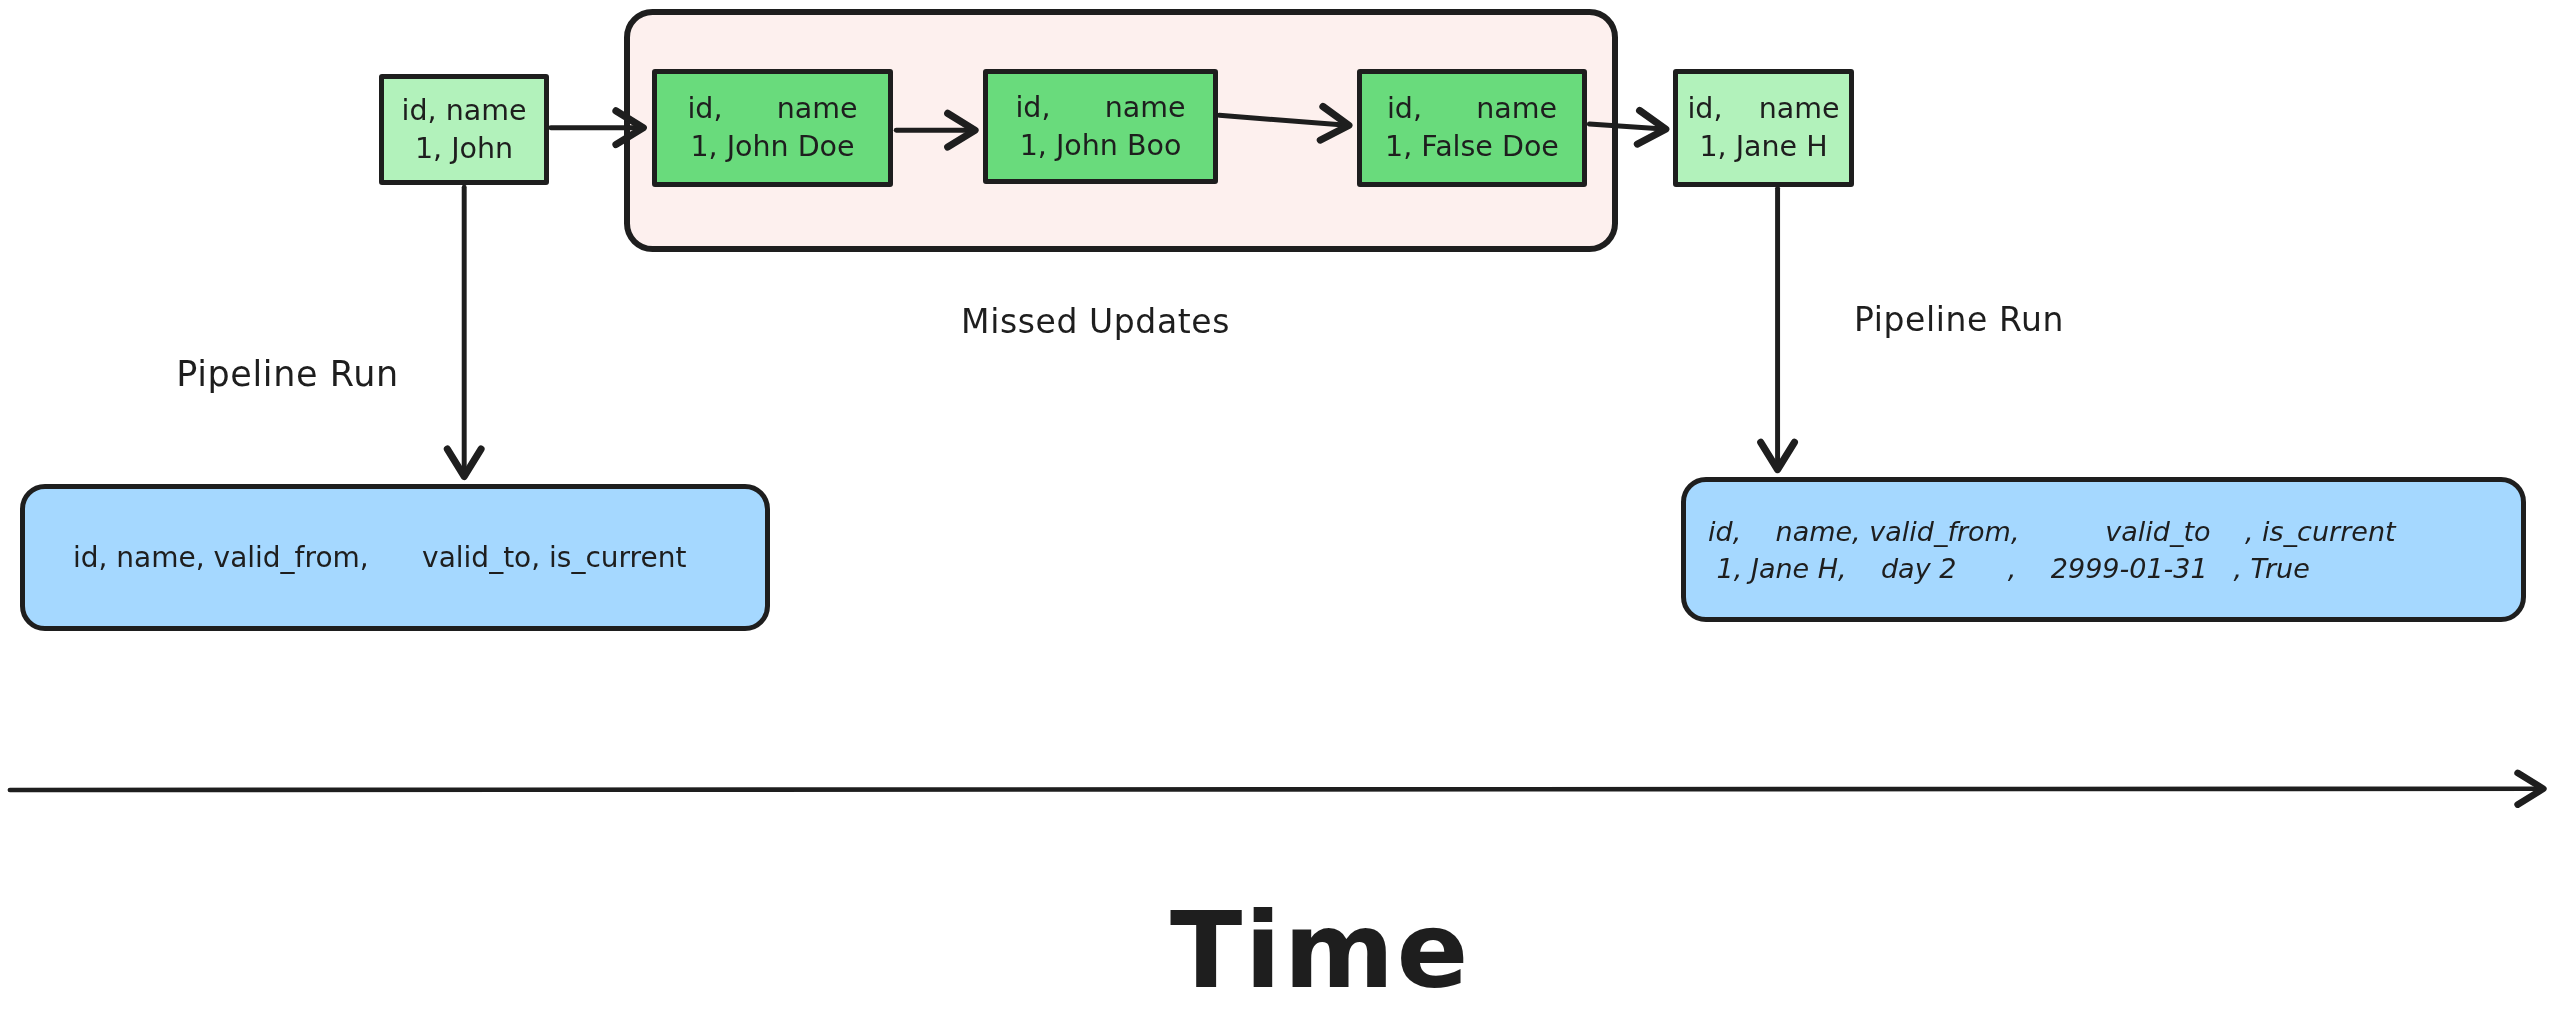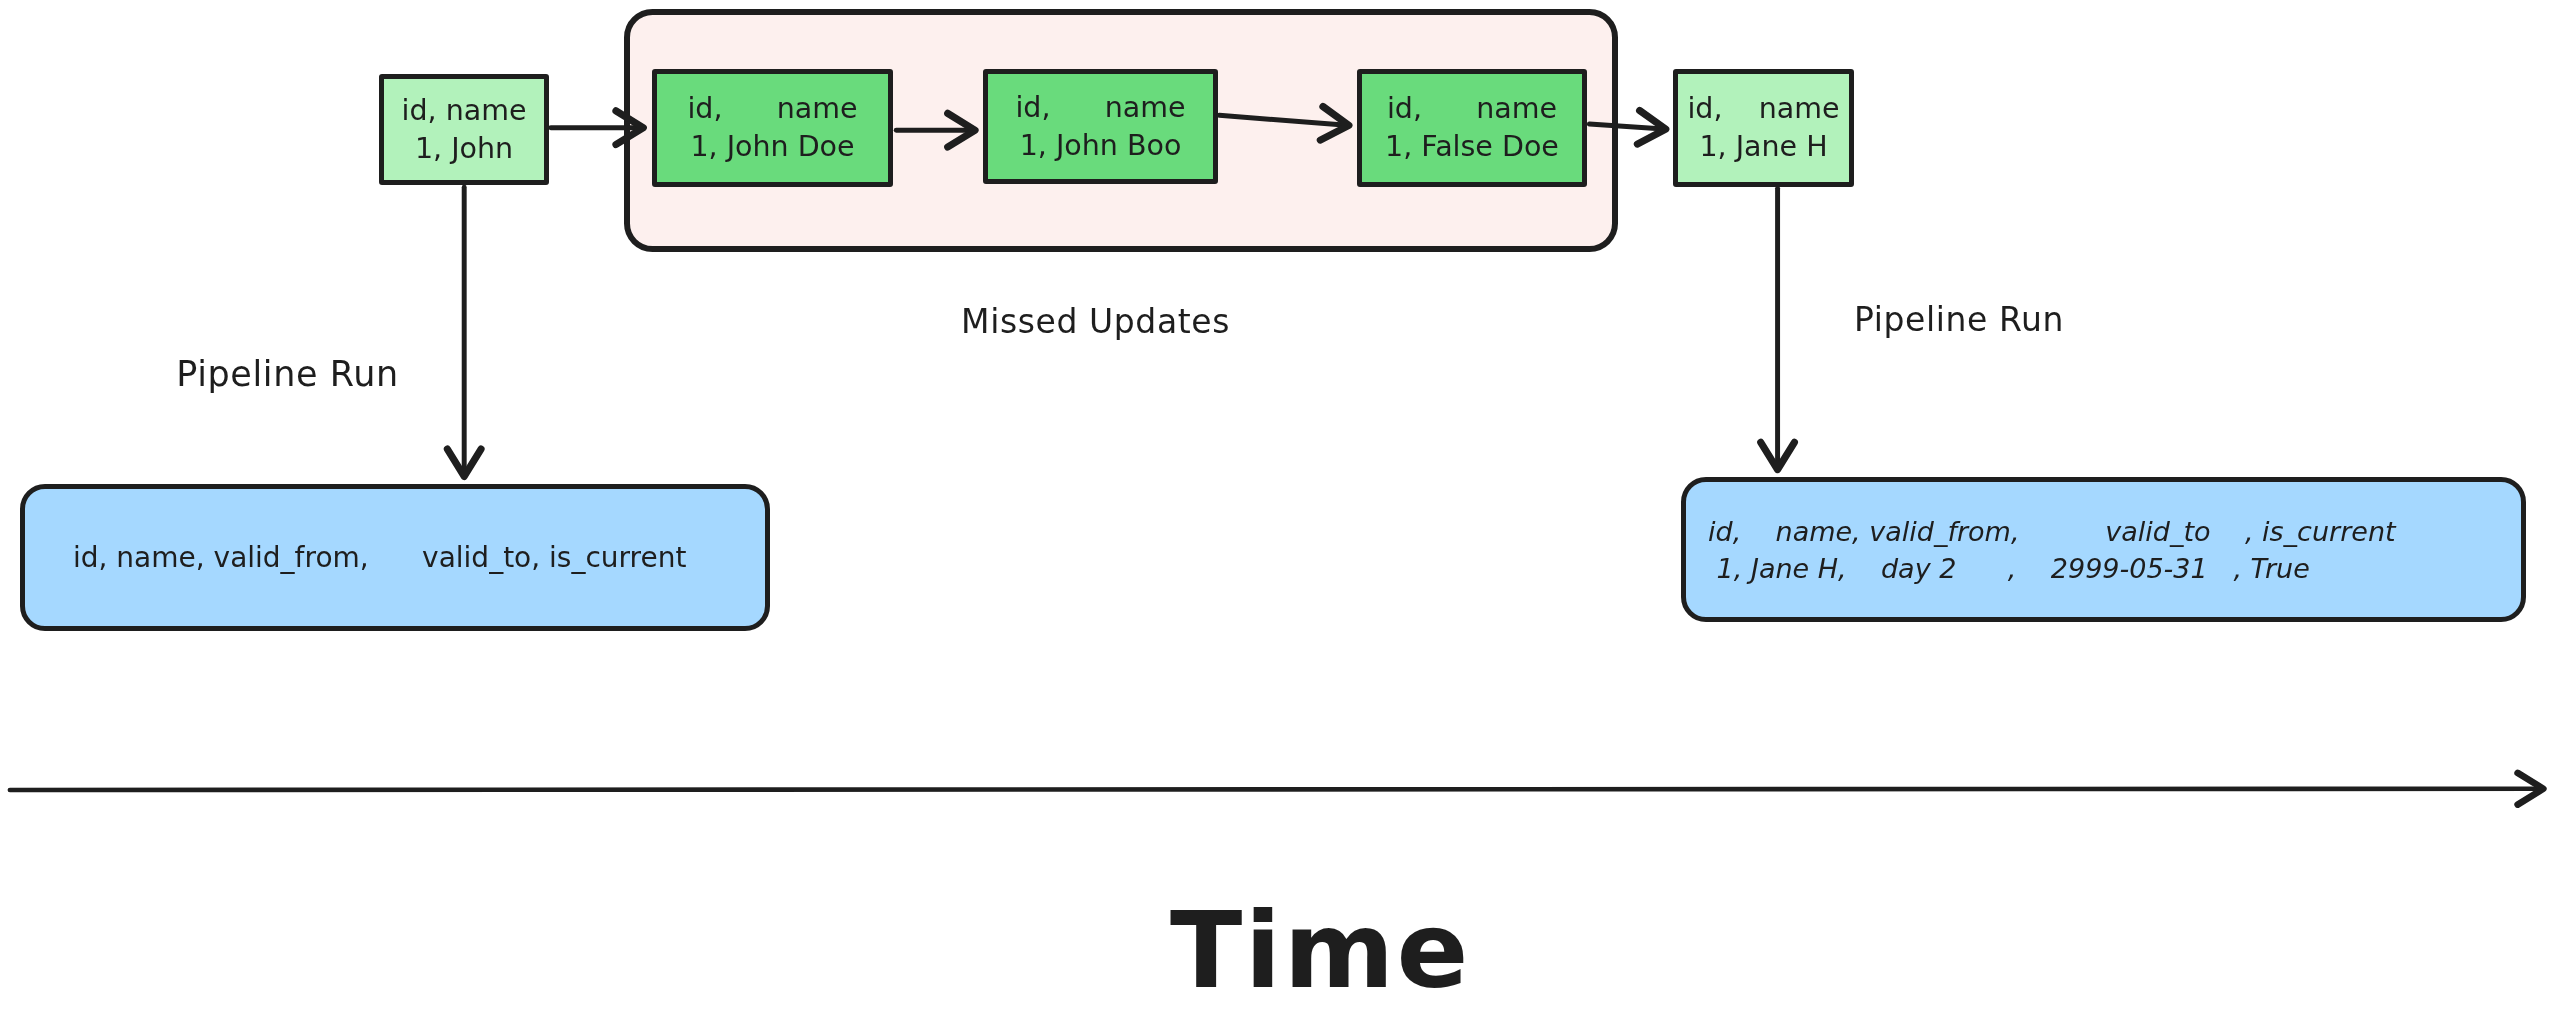--- a/index.html
+++ b/index.html
@@ -71,21 +71,21 @@
 <div class="label label-md" style="left:1826px;top:300px;width:266px;">Pipeline Run</div>
 
 <div class="label label-time" style="left:1144px;top:889px;width:353px;">Time</div>
 
 <div class="table-box" style="left:20px;top:484px;width:750px;height:147px;padding-left:48px;">
   <span class="pre">id, name, valid_from,      valid_to, is_current</span>
 </div>
 
 <div class="table-box" style="left:1681px;top:477px;width:845px;height:145px;padding-left:22px;font-size:27px;line-height:37px;font-style:italic;">
   <span class="pre">id,    name, valid_from,          valid_to    , is_current</span>
-  <span class="pre"> 1, Jane H,    day 2      ,    2999-05-31   , True</span>
+  <span class="pre"> 1, Jane H,    day 2      ,    2999-01-31   , True</span>
 </div>
 
 <svg class="overlay" width="2576" height="1026" viewBox="0 0 4162 1657">
   <defs>
     <marker id="arrow" viewBox="0 0 20 20" refX="16" refY="10" markerWidth="8.5" markerHeight="8.5" orient="auto-start-reverse">
       <polyline points="4,2 17,10 4,18" fill="none" stroke="#1e1e1e" stroke-width="3.4" stroke-linecap="round" stroke-linejoin="round"></polyline>
     </marker>
   </defs>
   <g fill="none" stroke="#1e1e1e" stroke-width="8" stroke-linecap="round">
     <path d="M 890 206 L 1036 206" marker-end="url(#arrow)"></path>

